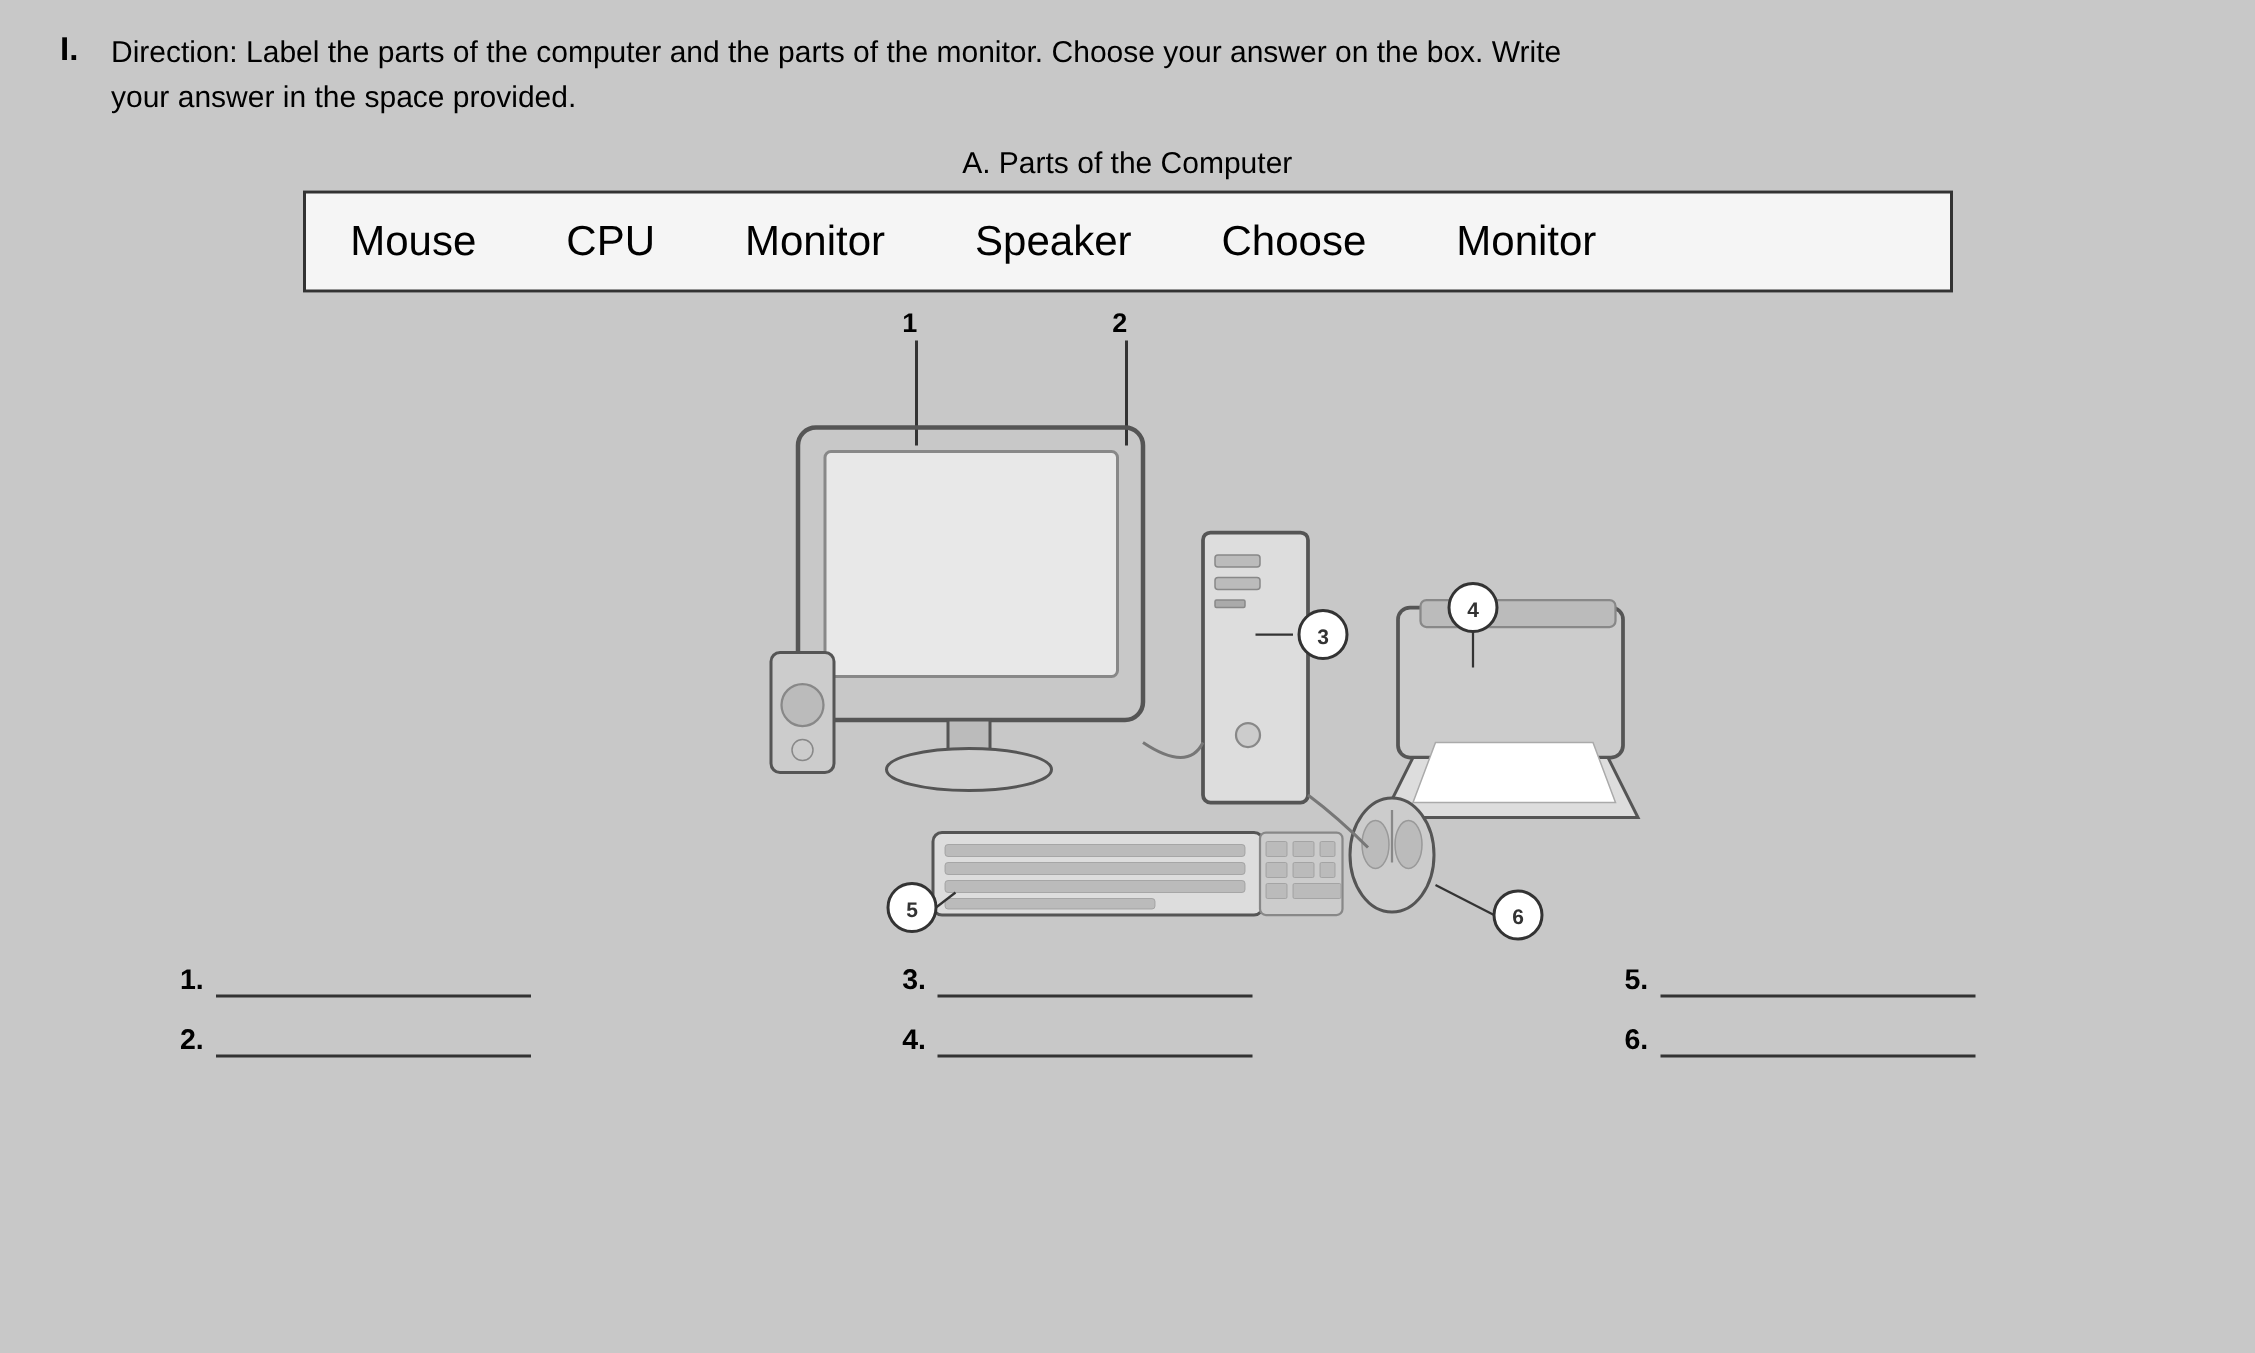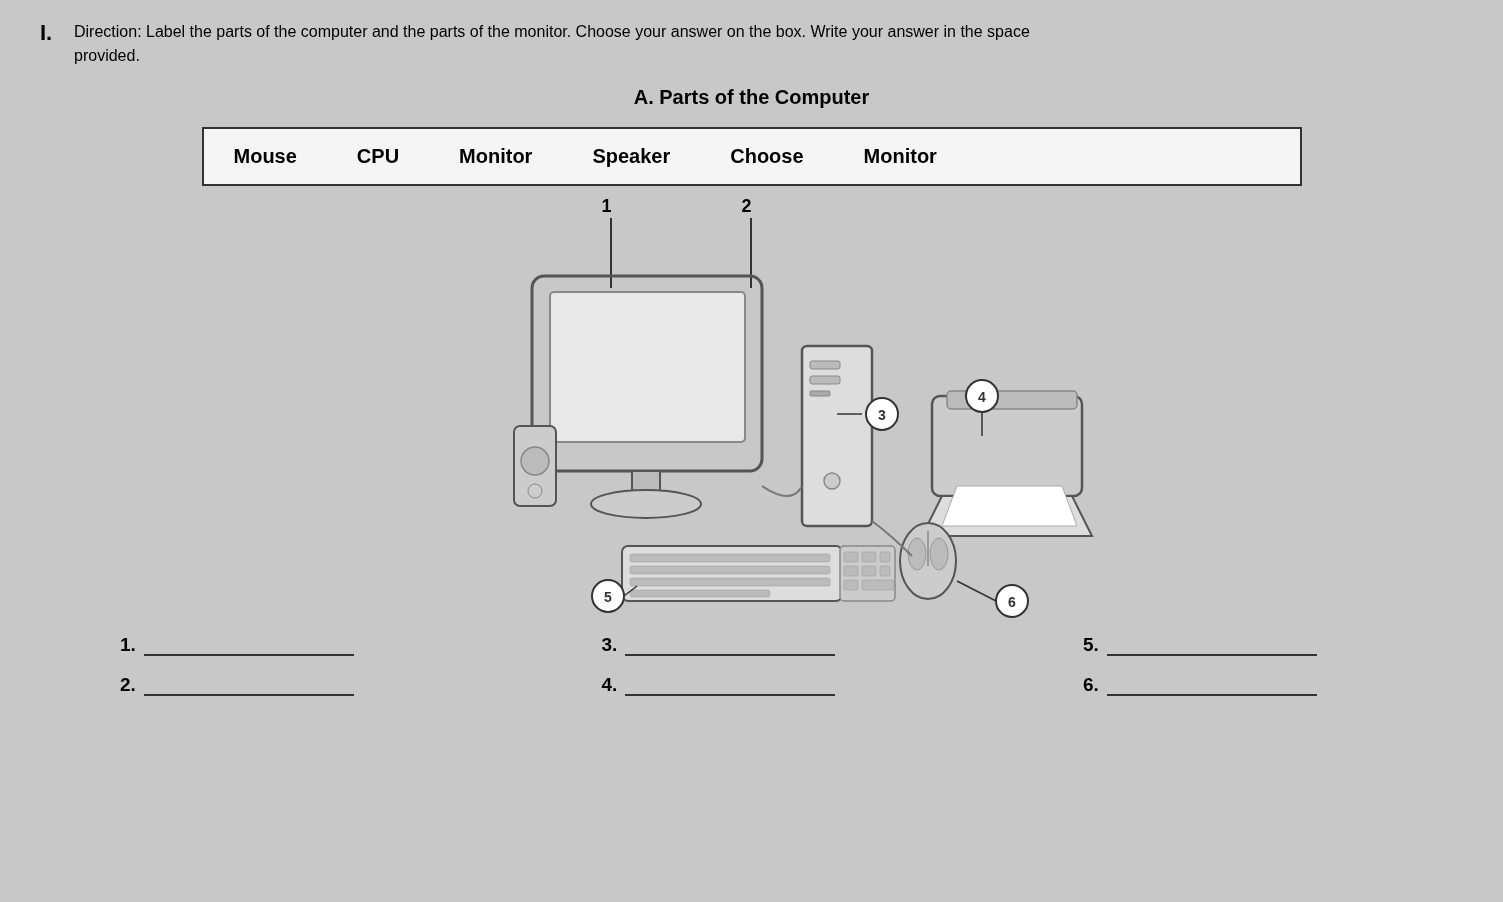--- a/index.html
+++ b/index.html
@@ -23,46 +23,46 @@
       align-items: flex-start;
       margin-bottom: 18px;
     }
     .section-number {
       font-size: 22px;
       font-weight: bold;
       margin-right: 14px;
       min-width: 20px;
     }
     .section-directions {
-      font-size: 16px;
+      font-size: 20px;
       line-height: 1.5;
       max-width: 1000px;
     }
     .section-title {
       text-align: center;
       font-size: 20px;
-      font-weight: bold;
-      margin-bottom: 18px;
+      font-weight: normal;
+      margin-bottom: 6px;
     }
     .word-bank-box {
       border: 2px solid #333;
       margin: 0 auto 10px auto;
       width: 1100px;
       padding: 16px 30px;
       background: #f5f5f5;
     }
     .word-bank-row {
       display: flex;
       gap: 60px;
       align-items: center;
       justify-content: flex-start;
     }
     .word-bank-item {
-      font-size: 20px;
-      font-weight: bold;
+      font-size: 28px;
+      font-weight: normal;
     }
     .diagram-area {
       display: flex;
       justify-content: center;
       position: relative;
       margin-top: 5px;
     }
     .answer-col {
       display: flex;
       flex-direction: column;

